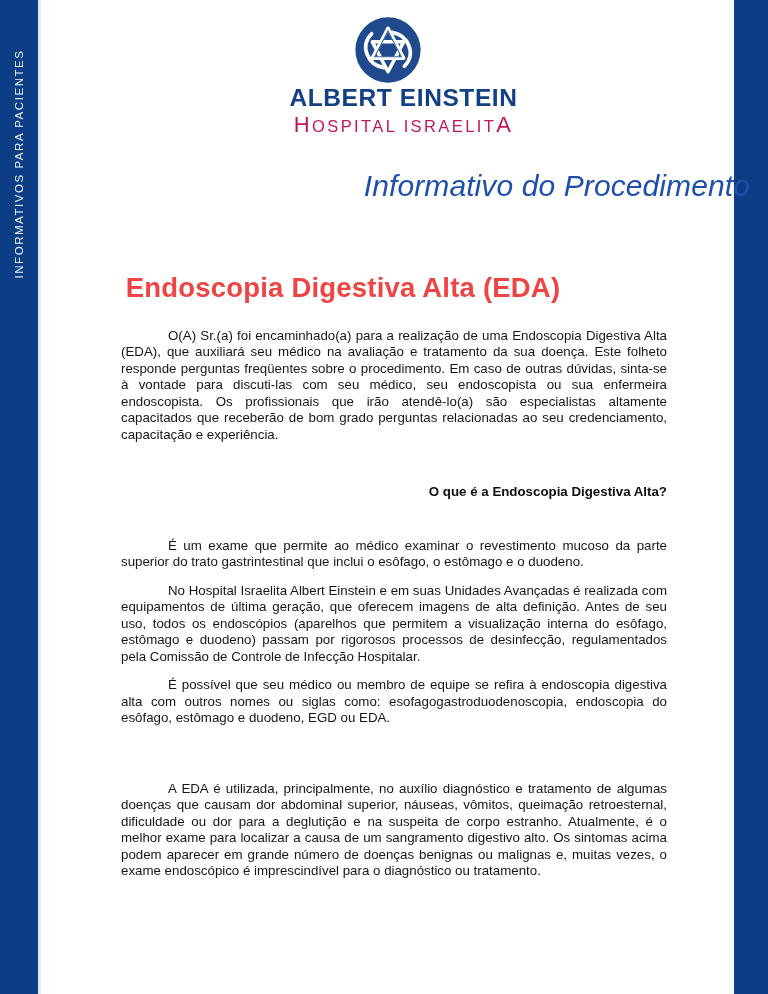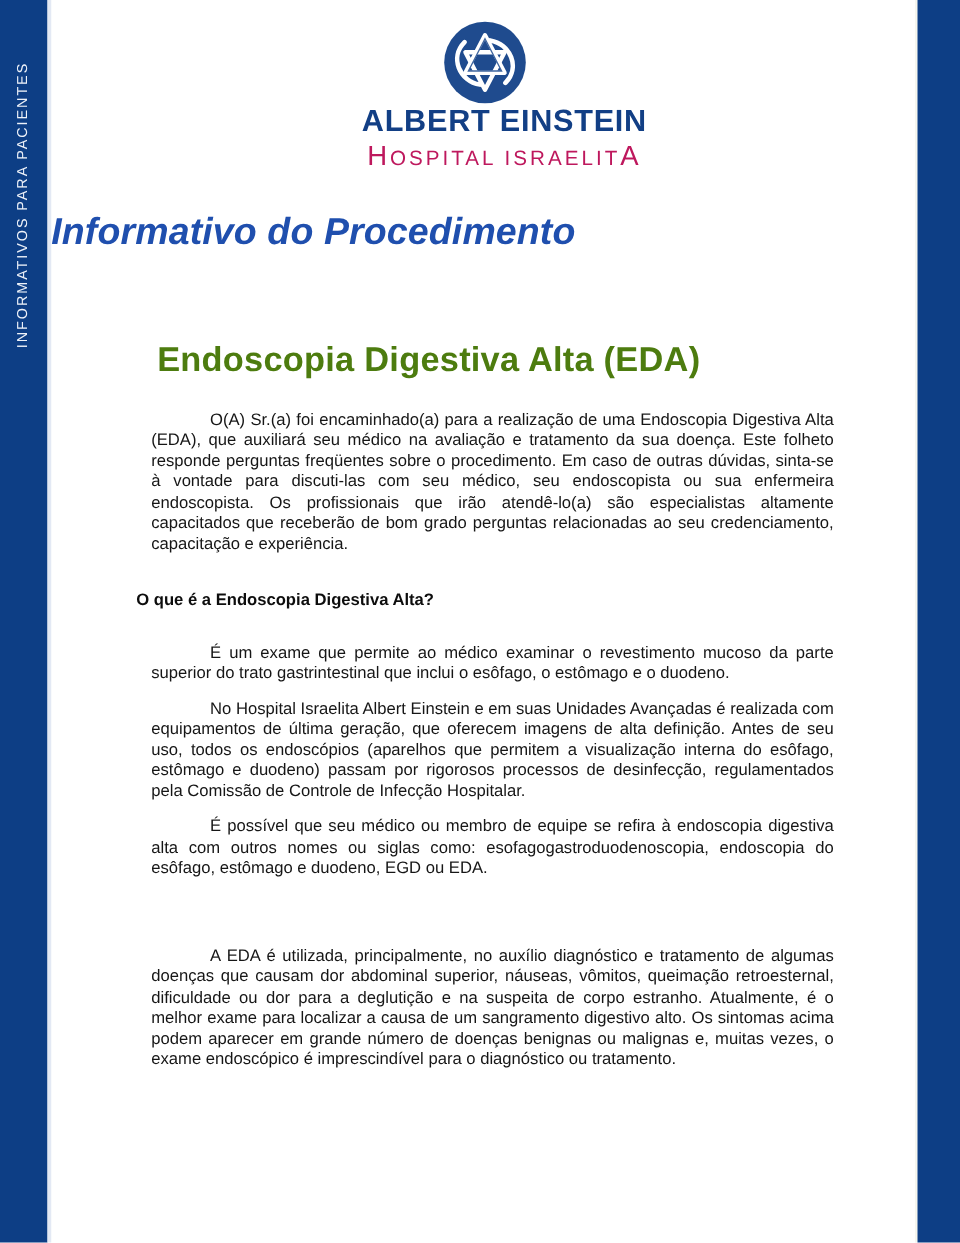--- a/index.html
+++ b/index.html
@@ -128,43 +128,43 @@
     letter-spacing: 2.4px;
     color: #be185d;
   }
   .logo-line2 .cap {
     font-size: 22px;
   }
 
   
   .doc-title {
     position: absolute;
-    left: 0;
+    left: 16px;
     top: 169px;
     width: 693px;
-    text-align: left;
+    text-align: right;
     font-family: "Liberation Sans", sans-serif;
     font-style: italic;
-    font-weight: 700;
+    font-weight: 400;
     font-size: 30px;
     color: #1f4fae;
     letter-spacing: 0.1px;
   }
 
   
   .main-heading {
     position: absolute;
     left: 0;
     top: 272px;
     width: 604px;
     text-align: center;
     font-family: "Liberation Sans", sans-serif;
     font-weight: bold;
     font-size: 27.5px;
-    color: #4d7c0f;
+    color: #ef4444;
     letter-spacing: 0.2px;
   }
 
   
   .body-area {
     position: absolute;
     left: 68px;
     top: 316px;
     width: 570px;
   }
@@ -173,26 +173,26 @@
     margin: 12px;
     font-family: "Liberation Sans", sans-serif;
     font-size: 13.3px;
     line-height: 16.45px;
     text-align: justify;
     text-indent: 47px;
     color: #161616;
     hyphens: none;
   }
   h2.section-heading {
-    margin: 0;
+    margin: 12px;
     font-family: "Liberation Sans", sans-serif;
     font-size: 13.3px;
     line-height: 16.45px;
     font-weight: bold;
-    text-align: left;
+    text-align: right;
     color: #0d0d0d;
   }
   .gap-para { height: 16.4px; }
   .gap-small { height: 14px; }
 </style>
 </head>
 <body>
 
 <div class="page">
 

